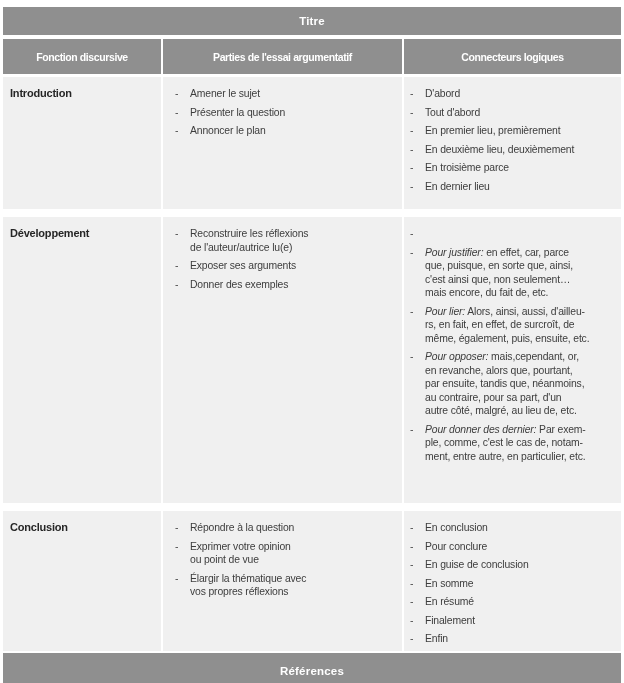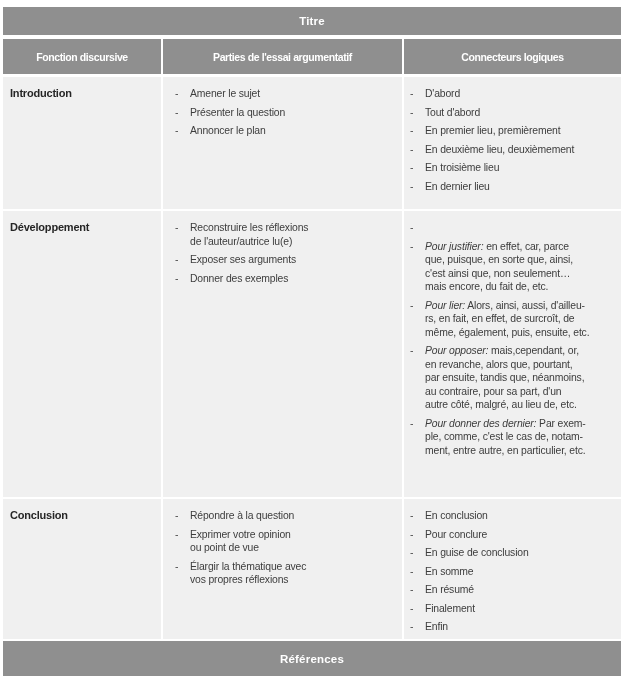--- a/index.html
+++ b/index.html
@@ -42,21 +42,21 @@
   .head-cell{
     height:35px;
     background:var(--bar-bg);
     color:var(--bar-text);
     display:flex;align-items:center;justify-content:center;
     font-weight:bold;font-size:10.5px;letter-spacing:-0.4px;
     white-space:nowrap;
   }
   .body-grid{
     grid-template-rows:132px 286px 140px;
-    row-gap:2px;
+    row-gap:8px;
   }
   .cell{
     background:var(--cell-bg);
     overflow:hidden;
   }
   .part-cell{padding:10px 6px 0 7px;}
   .part-label{
     font-weight:bold;font-size:11px;color:var(--label-text);
     letter-spacing:-0.2px;
   }
@@ -130,21 +130,21 @@
         <div class="item">
           <span class="dash">-</span>
           <span class="itext"><span>En premier lieu, premièrement</span></span>
         </div>
         <div class="item">
           <span class="dash">-</span>
           <span class="itext"><span>En deuxième lieu, deuxièmement</span></span>
         </div>
         <div class="item">
           <span class="dash">-</span>
-          <span class="itext"><span>En troisième lieu</span></span>
+          <span class="itext"><span>En troisième parce</span></span>
         </div>
         <div class="item">
           <span class="dash">-</span>
           <span class="itext"><span>En dernier lieu</span></span>
         </div>
       </div>
       <div class="cell part-cell">
         <div class="part-label">Développement</div>
       </div>
       <div class="cell list-cell col2">

